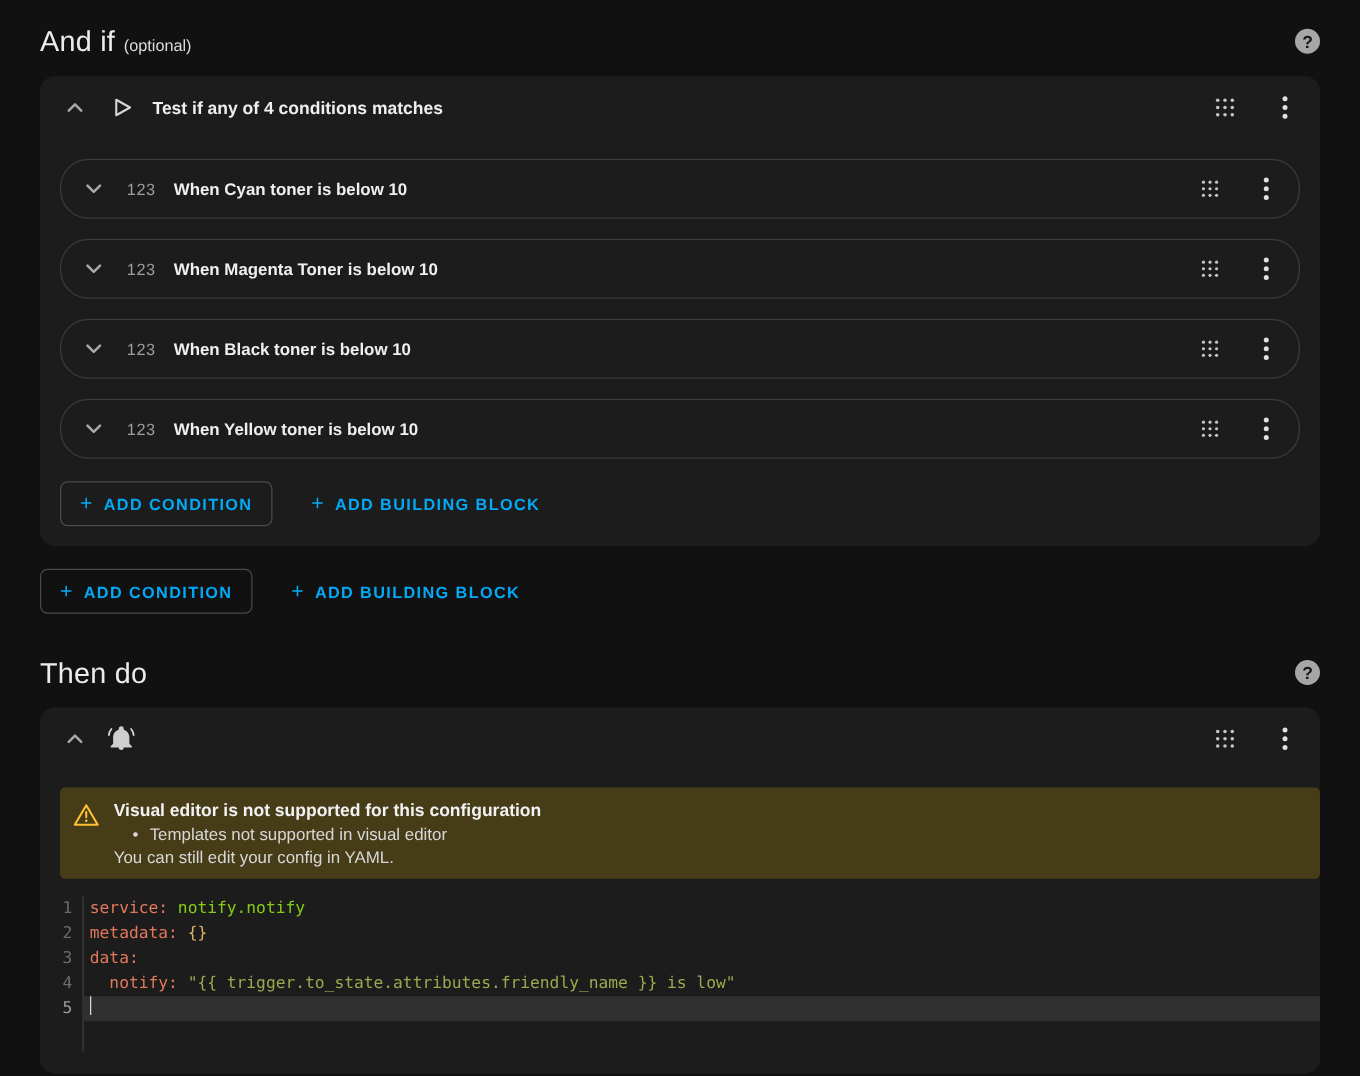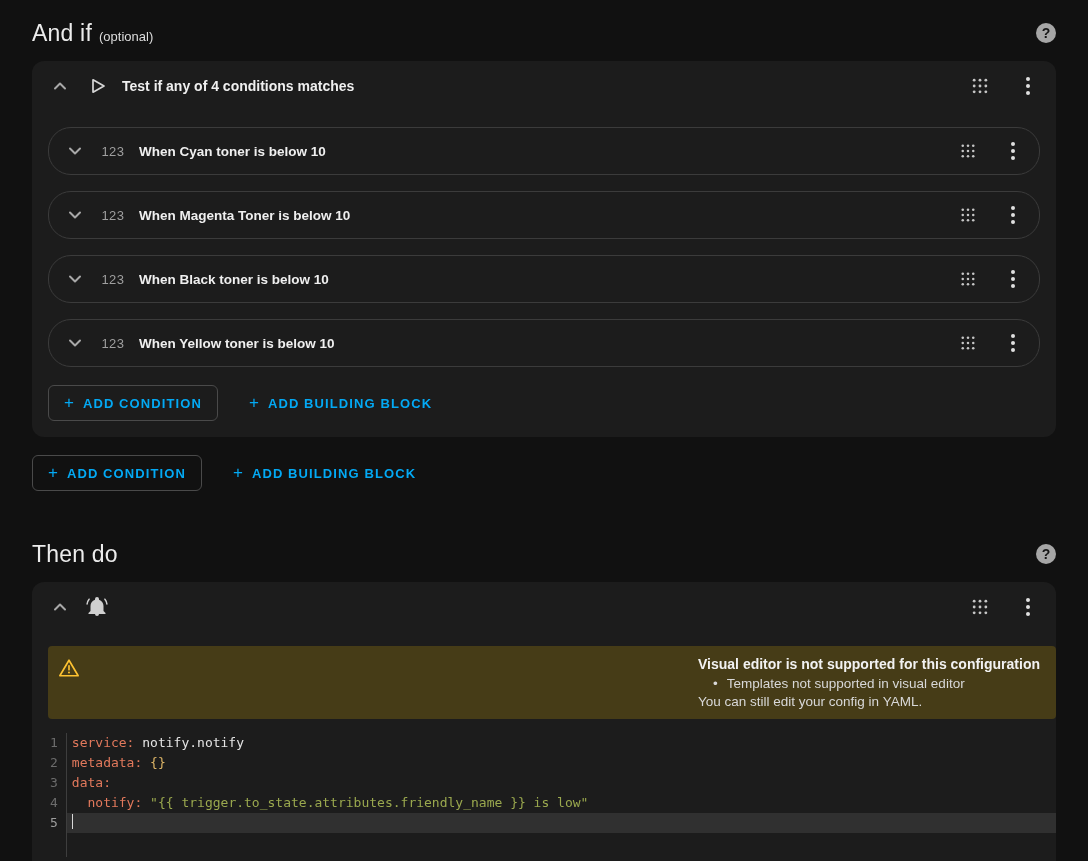--- a/index.html
+++ b/index.html
@@ -43,26 +43,26 @@
   .card1 .btn-row { margin:18px 16px 0; }
   .page-btn-row { margin-top:18px; }
   .btn {
     display:inline-flex; align-items:center; gap:9px; height:36px; padding:0 15px;
     background:transparent; border:none; border-radius:6px; color:#03a9f4;
     font-family:inherit; font-size:13px; font-weight:700; letter-spacing:1.1px; cursor:pointer;
   }
   .btn.outlined { border:1px solid #4a4a4a; }
   .btn .plus { font-size:17px; font-weight:500; letter-spacing:0; }
 
-  .then-head { margin-top:50px;text-align:right; }
+  .then-head { margin-top:34px;text-align:right; }
 
   .alert {
     display:flex; gap:11px; align-items:flex-start;
     margin:14px 0 0 16px; padding:10px 16px 10px 10px;
-    background:#463c17; border-radius:4px;justify-content:space-between;
+    background:#463c17; border-radius:4px;
   }
   .alert-icon { margin-top:1px; display:flex; }
   .alert-content { font-size:13.5px; color:#d8d8d8; }
   .alert-title { font-size:14px; font-weight:700; color:#f2f2f2; }
   .alert-li { display:flex; gap:9px; padding-left:15px; margin-top:4px; }
   .alert-note { margin-top:3px; }
 
   .editor {
     display:flex; margin:14px 0 0 16px;
     font-family:"DejaVu Sans Mono", monospace; font-size:13px; line-height:20px;
@@ -70,21 +70,21 @@
   .gutter {
     text-align:right; color:#6c6c6c; padding:0 8px 24px 2px;
     border-right:1px solid #3e3e3e; min-width:18px;
   }
   .gutter div { height:20px; }
   .gutter .active { color:#9d9d9d; }
   .code { flex:1; padding-bottom:24px; }
   .code-line { height:20px; white-space:pre; padding-left:5px; }
   .code-line.active { background:#303030; }
   .tok-key { color:#e2795c; }
-  .tok-val { color:#e5e5e5; }
+  .tok-val { color:#84cc16; }
   .tok-punct { color:#ddb567; }
   .tok-str { color:#9aa84e; }
   .cursor { display:inline-block; width:1.5px; height:15px; background:#d8d8d8; vertical-align:-2px; }
 </style>
 </head>
 <body>
 
 <div class="page">
 
   <div class="section-head">

